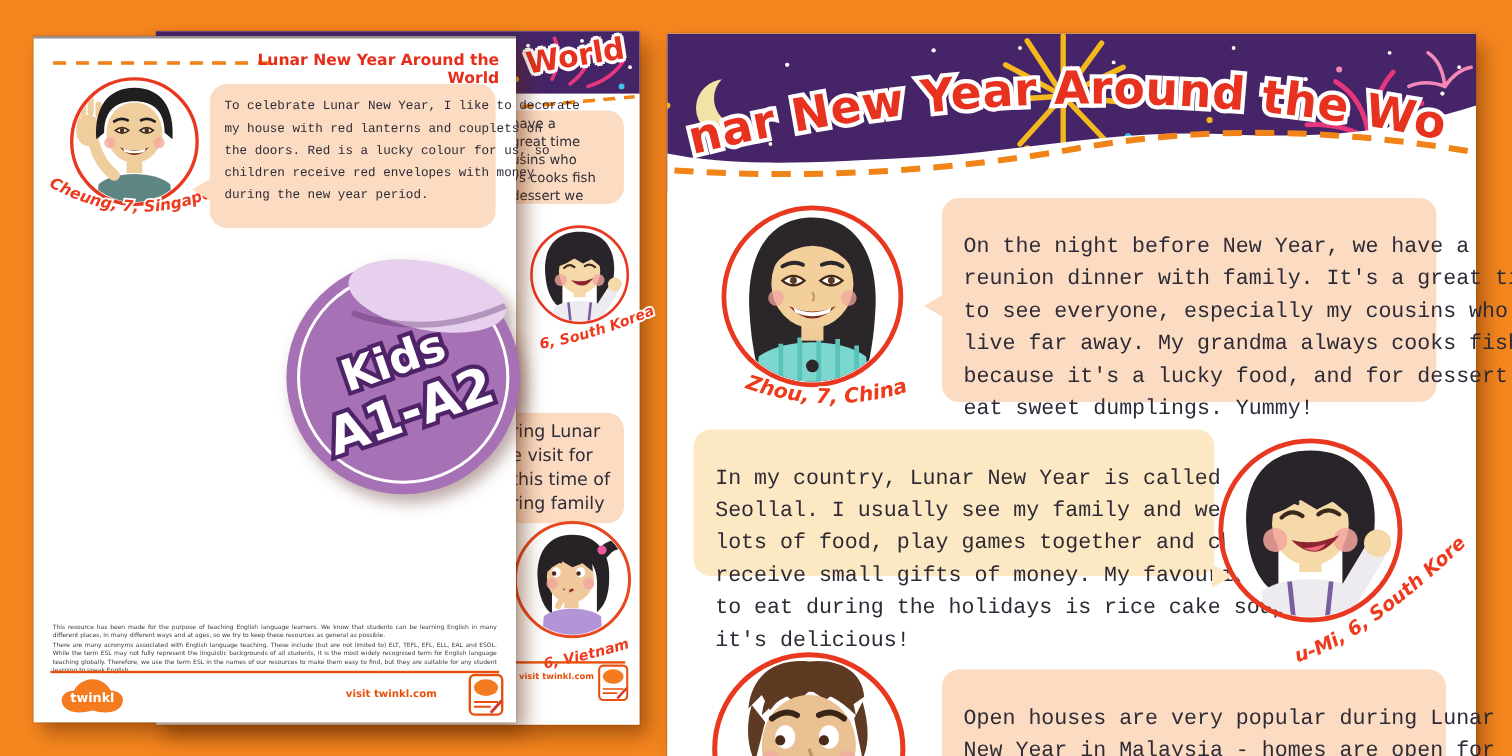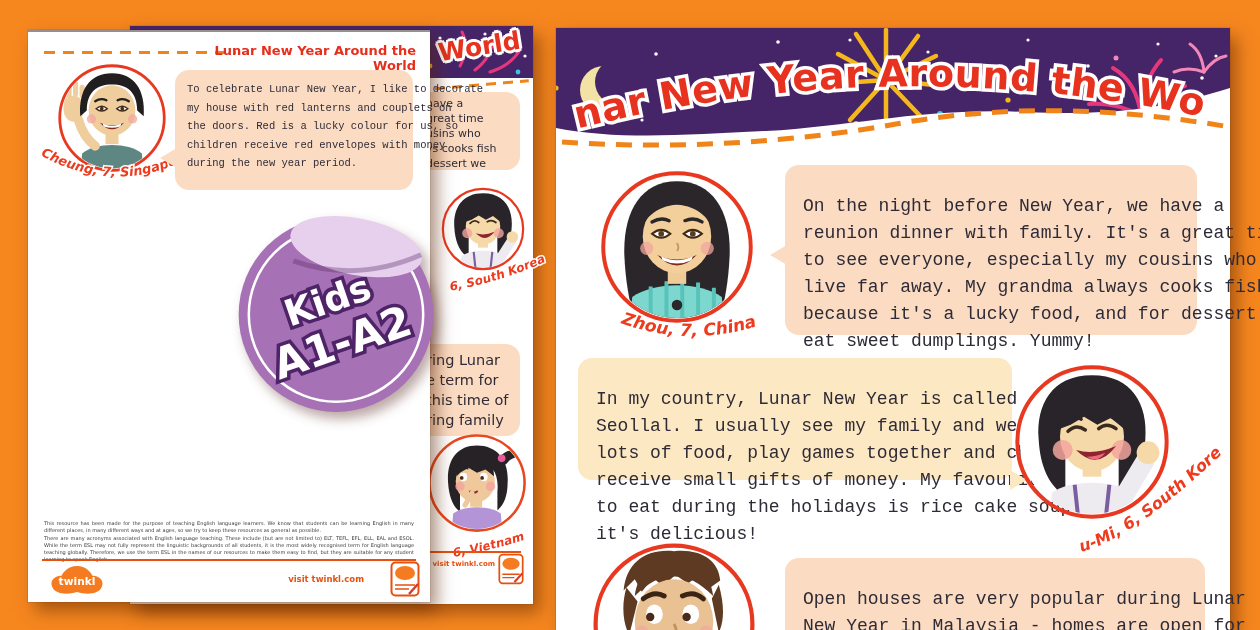--- a/index.html
+++ b/index.html
@@ -116,21 +116,21 @@
       </svg>
     </div>
     <svg class="namearc" style="position:absolute;left:308px;top:226px;" width="120" height="46">
       <path id="arc-msk" d="M4,40 Q60,32 116,6" fill="none"></path>
       <text font-size="12"><textPath href="#arc-msk" startOffset="50%" text-anchor="middle">6, South Korea</textPath></text>
     </svg>
 
     <div class="bubble" style="left:150px;right:13px;top:318px;height:92px;">
       <div style="position:absolute;left:146px;top:6px;font-size:14.5px;color:#2F2B36;line-height:20px;">
         <div>ring Lunar</div>
-        <div>e term for</div>
+        <div>e visit for</div>
         <div>this time of</div>
         <div>ring family</div>
       </div>
     </div>
 
     <div class="avatar" style="left:296px;top:406px;width:102px;height:102px;">
       <svg viewBox="0 0 120 120" width="102" height="102">
         <clipPath id="cp6">
             <circle cx="60" cy="60" r="54"></circle>
           </clipPath>

